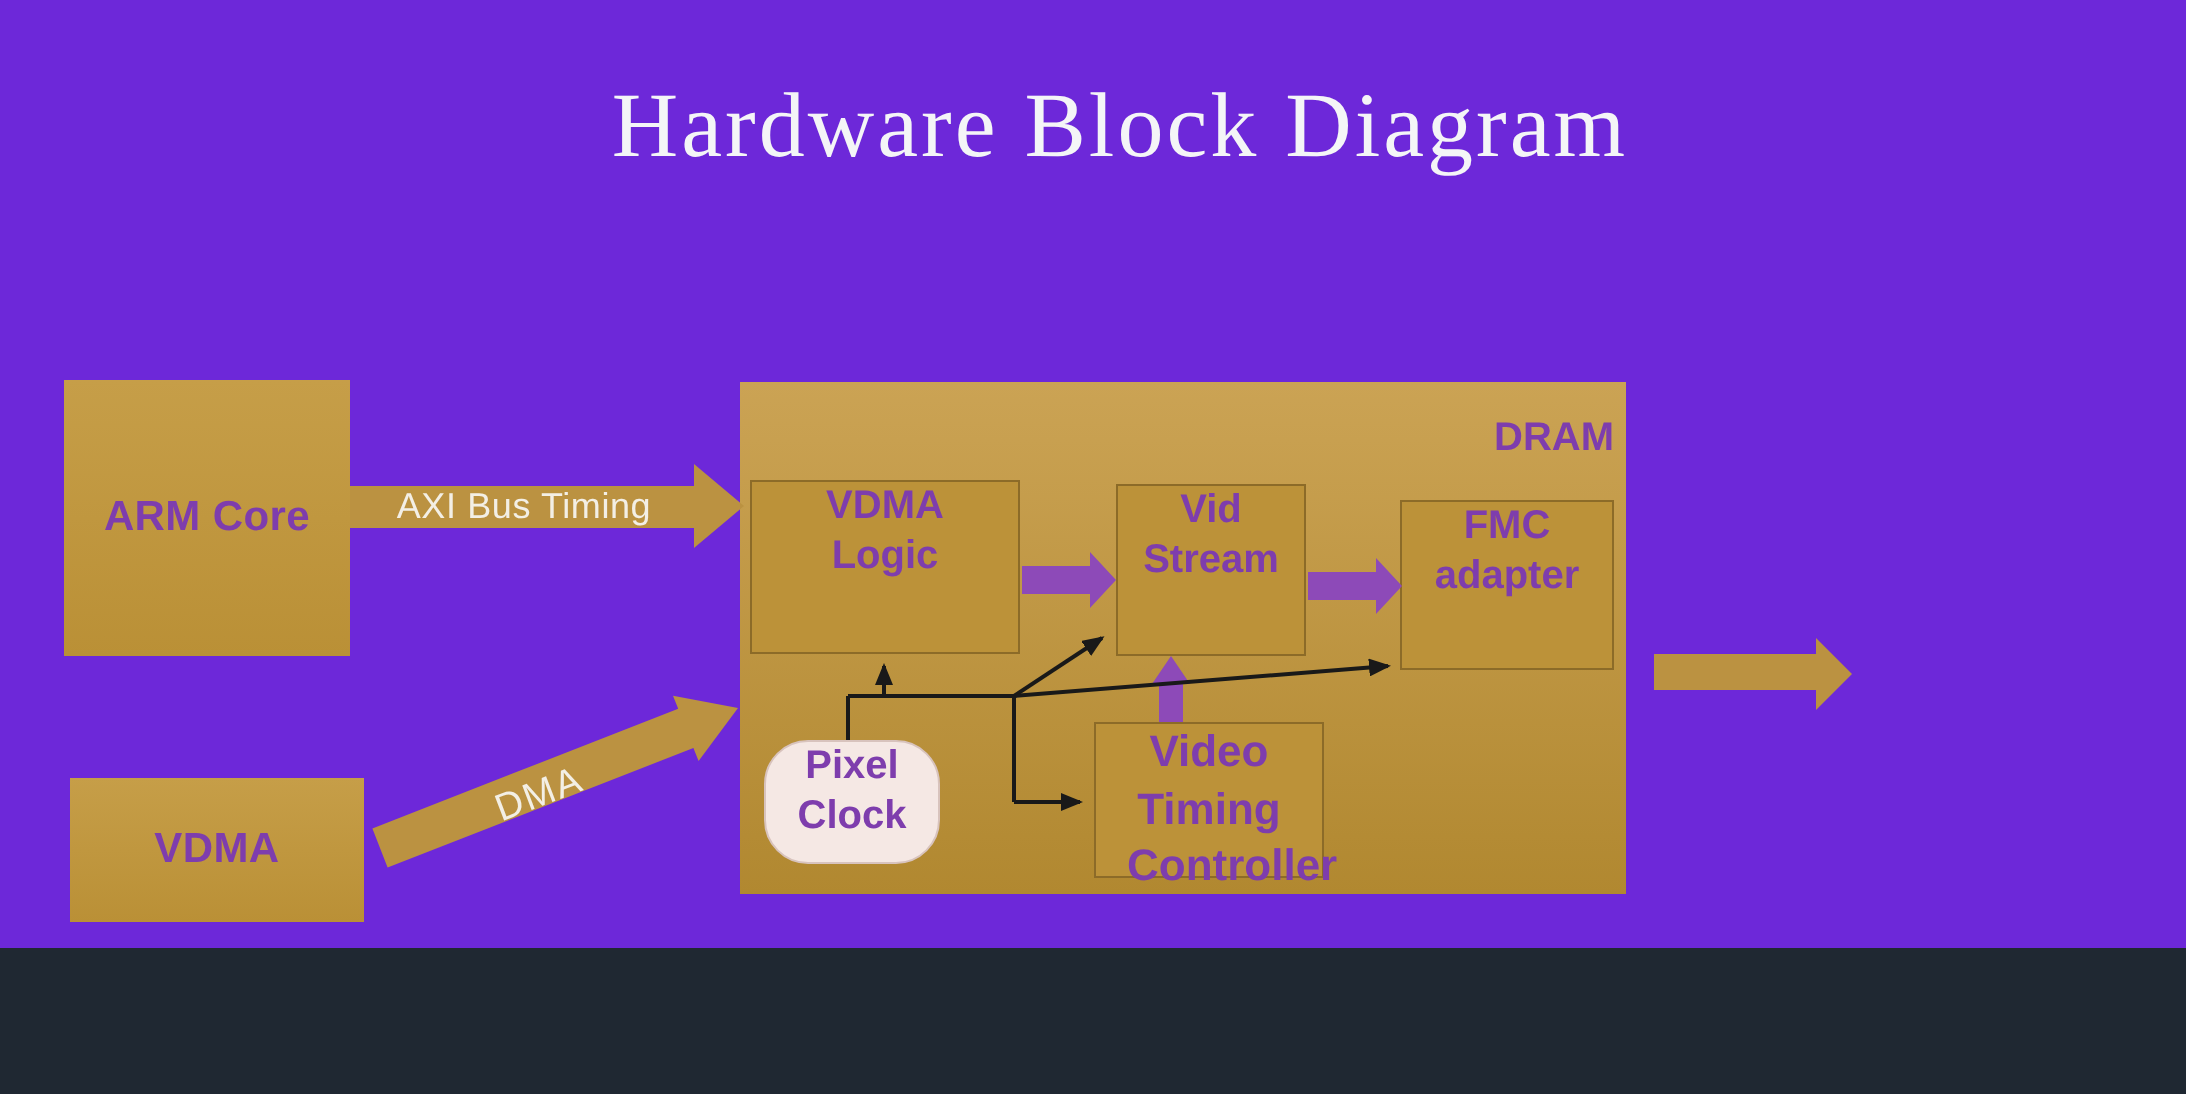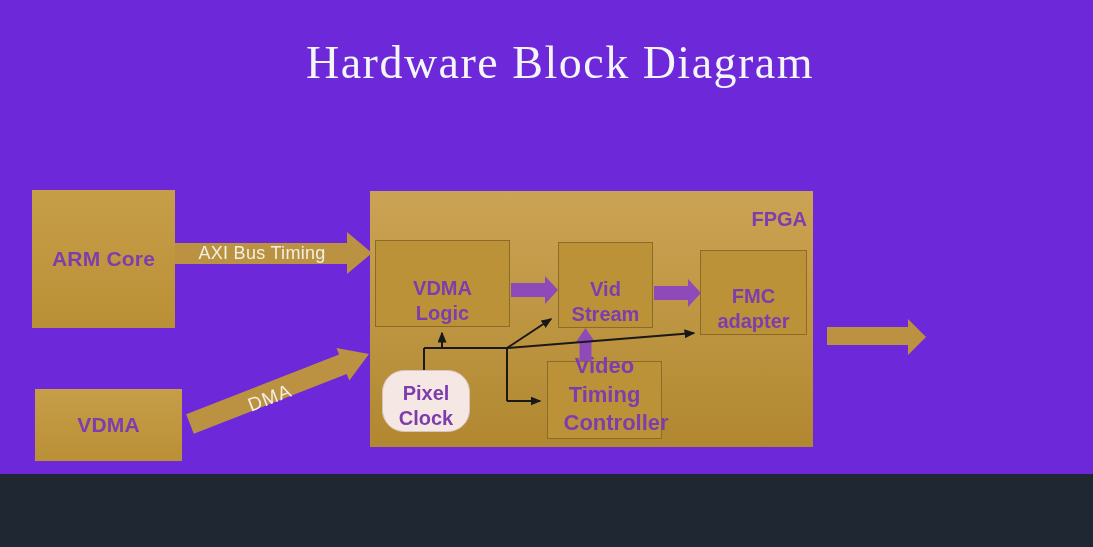--- a/index.html
+++ b/index.html
@@ -58,21 +58,21 @@
     position: absolute;
     top: 17px;
     right: 6px;
     font-size: 20px;
     font-weight: bold;
     color: #7e3dad;
   }
   .inner-block {
     position: absolute;
     display: flex;
-    align-items: flex-end;
+    align-items: flex-start;
     justify-content: center;
     text-align: center;
     box-sizing: border-box;
     background: #bc9239;
     border: 1px solid #8c6b28;
   }
   .inner-label { font-size: 20px; line-height: 1.25; }
   .inner-label-sm { font-size: 22px; line-height: 1.3; }
   .pixel-clock {
     background: #f5e8e4;
@@ -124,21 +124,21 @@
 
   <div class="block gold-block" style="left:32px; top:190px; width:143px; height:138px;">
     <span class="purple-label outer-label">ARM Core</span>
   </div>
 
   <div class="block gold-block" style="left:35px; top:389px; width:147px; height:72px;">
     <span class="purple-label outer-label">VDMA</span>
   </div>
 
   <div class="fpga-box">
-    <div class="fpga-tag">FPGA</div>
+    <div class="fpga-tag">DRAM</div>
 
     <div class="inner-block" style="left:5px; top:49px; width:135px; height:87px;">
       <span class="purple-label inner-label wrap-70">VDMA Logic</span>
     </div>
 
     <div class="inner-block" style="left:188px; top:51px; width:95px; height:86px;">
       <span class="purple-label inner-label wrap-70">Vid Stream</span>
     </div>
 
     <div class="inner-block" style="left:330px; top:59px; width:107px; height:85px;">

